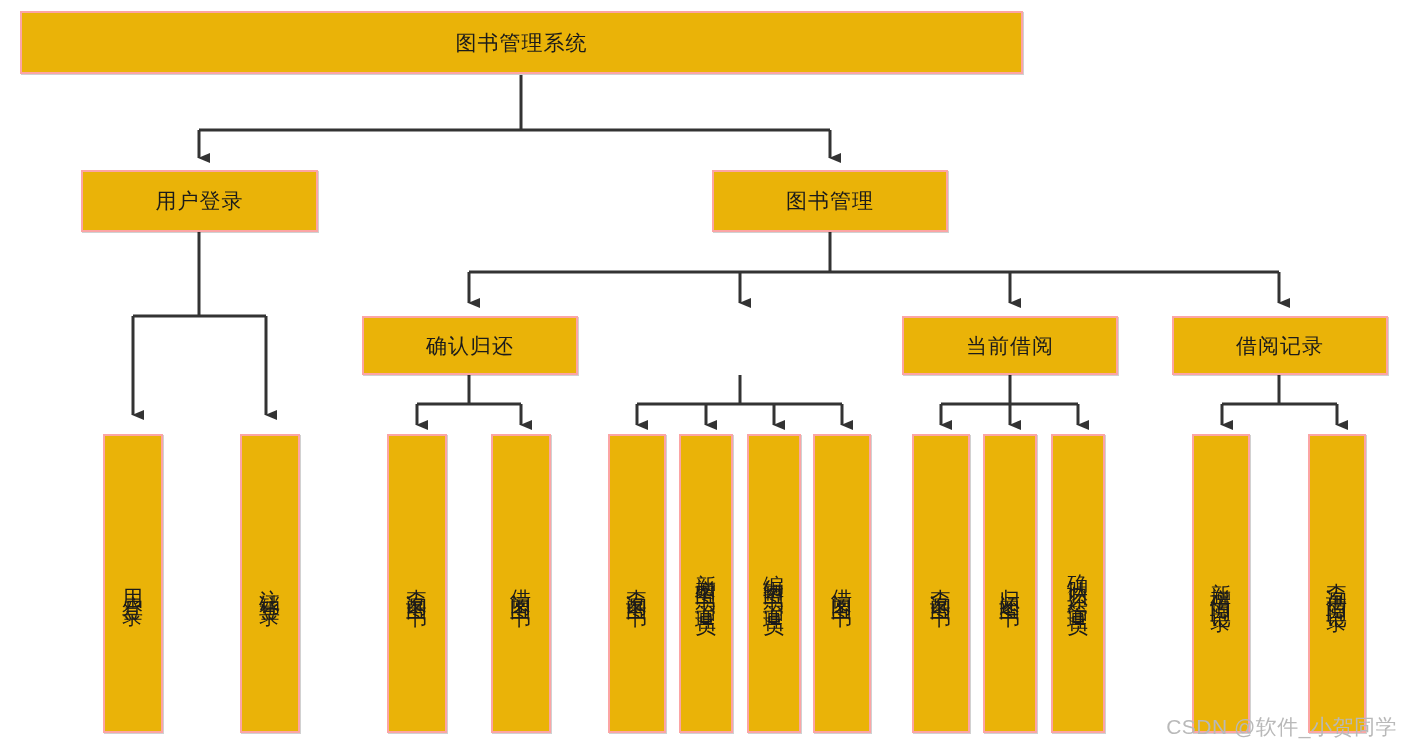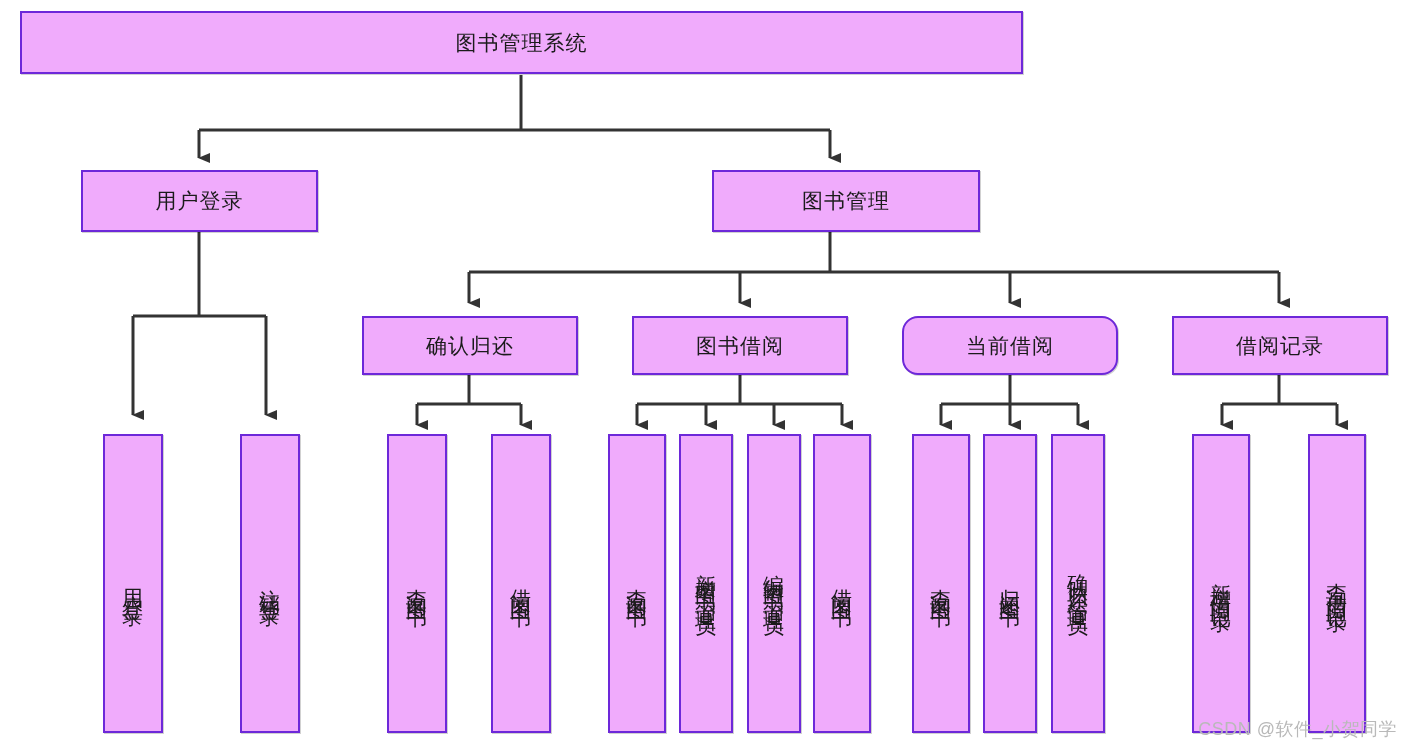--- a/index.html
+++ b/index.html
@@ -17,22 +17,22 @@
   #diagram-root {
     position: absolute;
     left: 0;
     top: 0;
     width: 1405px;
     height: 747px;
   }
   .node-box {
     position: absolute;
     box-sizing: border-box;
-    background: #f0abfc;
-    border: 2px solid #6d28d9;
+    background: #eab308;
+    border: 2px solid #fca5a5;
     box-shadow: 1px 1px 0 rgba(0,0,0,0.18);
   }
   .node-label-h {
     position: absolute;
     left: 0; right: 0; top: 0; bottom: 0;
     display: flex;
     align-items: center;
     justify-content: center;
     font-size: 21px;
     color: #1b1b1b;
@@ -59,21 +59,21 @@
     left: 0;
     top: 0;
     width: 1405px;
     height: 747px;
     pointer-events: none;
   }
   #watermark {
     position: absolute;
     right: 8px;
     bottom: 6px;
-    font-size: 18px;
+    font-size: 21px;
     color: #b9b9b9;
     letter-spacing: 0.5px;
     white-space: nowrap;
   }
 </style>
 </head>
 <body>
 
 <div id="diagram-root">
 
@@ -134,33 +134,30 @@
   </svg>
 
   <div class="node-box" style="left:20px; top:11px; width:1003px; height:63px;">
     <span class="node-label-h">图书管理系统</span>
   </div>
 
   <div class="node-box" style="left:81px; top:170px; width:237px; height:62px;">
     <span class="node-label-h">用户登录</span>
   </div>
 
-  <div class="node-box" style="left:712px; top:170px; width:268px; height:62px;padding-left:20px;">
+  <div class="node-box" style="left:712px; top:170px; width:236px; height:62px;padding-left:20px;">
     <span class="node-label-h">图书管理</span>
   </div>
 
   <div class="node-box" style="left:362px; top:316px; width:216px; height:59px;">
     <span class="node-label-h">确认归还</span>
   </div>
 
-  <div class="node-box" style="left:632px; top:316px; width:216px; height:59px;">
-    <span class="node-label-h">图书借阅</span>
-  </div>
-
-  <div class="node-box" style="left:902px; top:316px; width:216px; height:59px;border-radius:16px;">
+
+  <div class="node-box" style="left:902px; top:316px; width:216px; height:59px;">
     <span class="node-label-h">当前借阅</span>
   </div>
 
   <div class="node-box" style="left:1172px; top:316px; width:216px; height:59px;font-family:Liberation Mono, monospace;">
     <span class="node-label-h">借阅记录</span>
   </div>
 
   <div class="node-box" style="left:103px; top:434px; width:60px; height:299px;">
     <span class="node-label-v">用户登录</span>
   </div>

